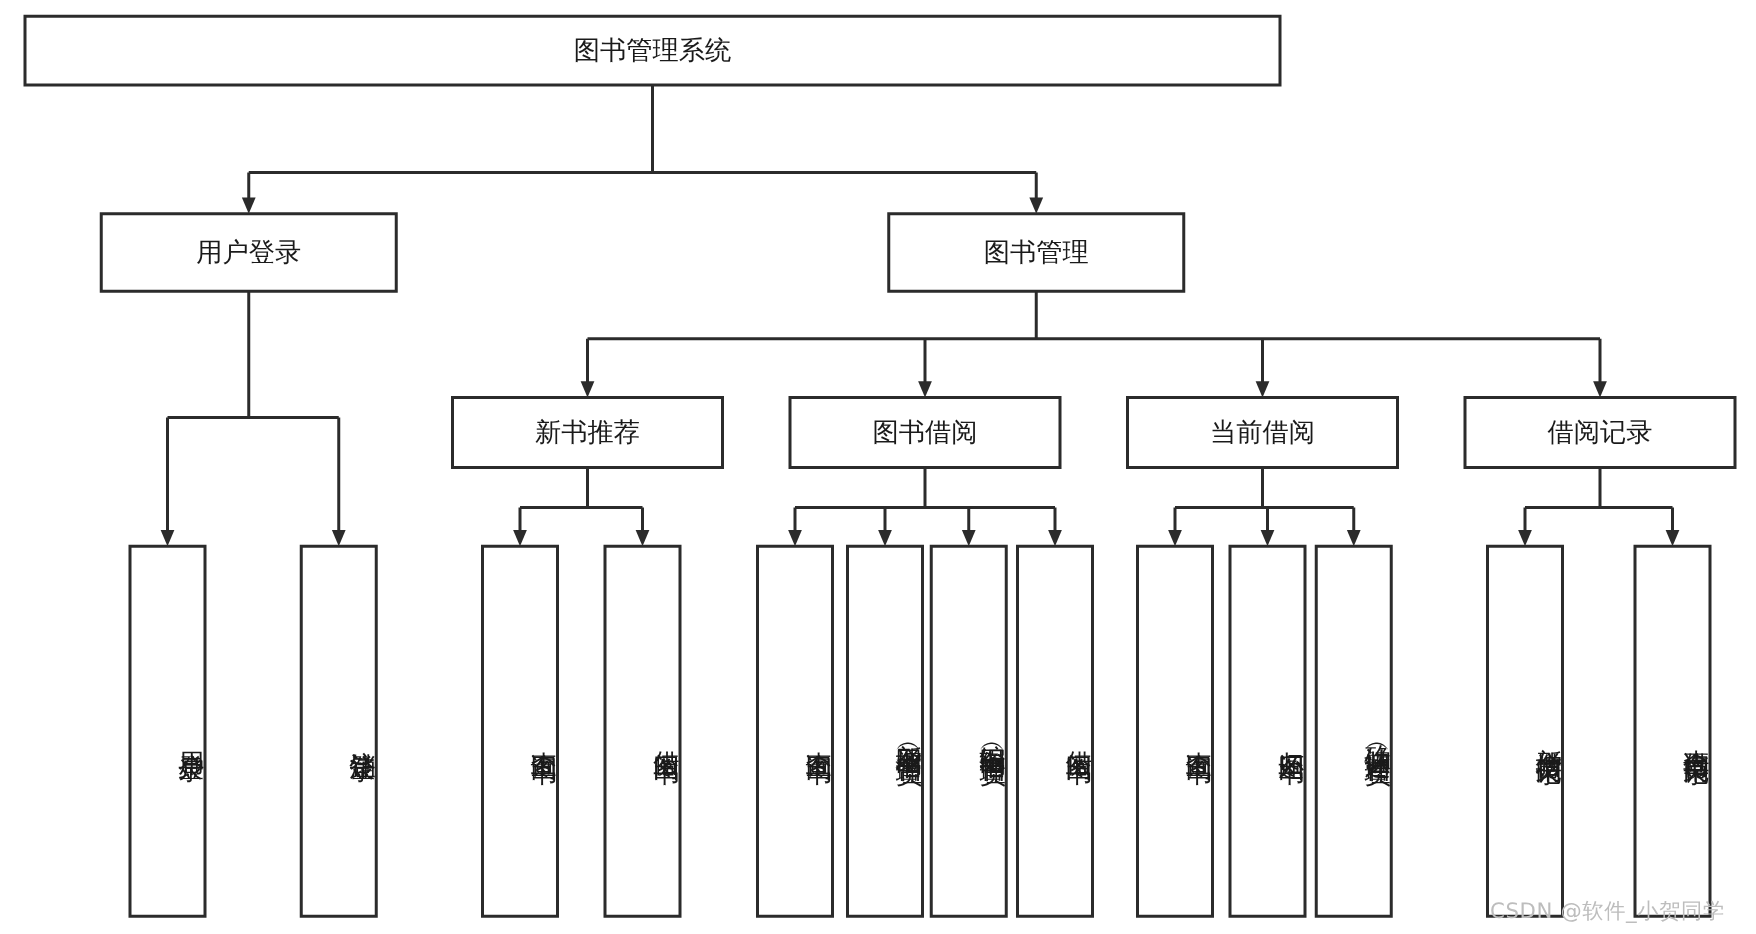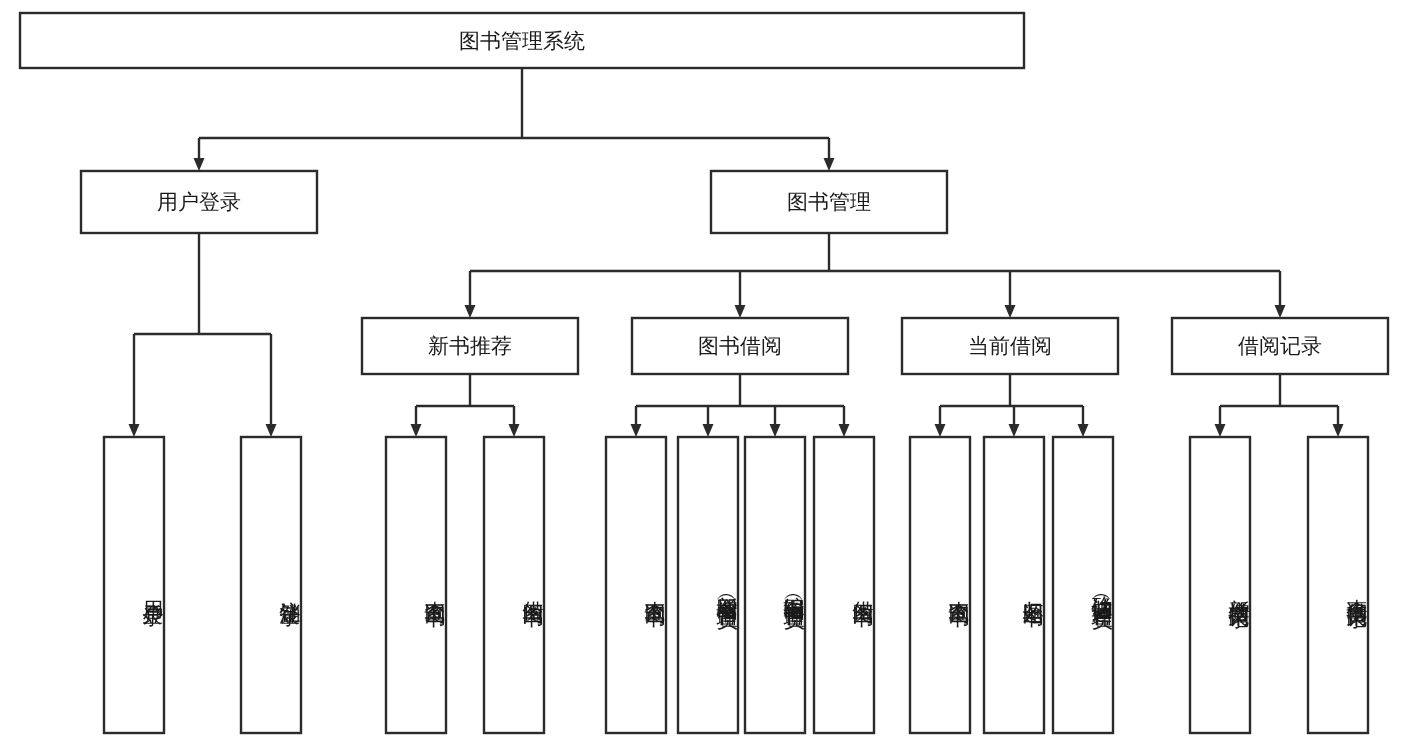--- a/index.html
+++ b/index.html
@@ -224,13 +224,14 @@
       <div class="vlabel" style="left: 606px; top: 538px; width: 60px; height: 100px;">查询图书</div>
       <div class="vlabel" style="left: 678px; top: 479.25px; width: 60px; height: 217.5px;">新增图书（管理员）</div>
       <div class="vlabel" style="left: 745px; top: 479.25px; width: 60px; height: 217.5px;">编辑图书（管理员）</div>
       <div class="vlabel" style="left: 814px; top: 538px; width: 60px; height: 100px;">借阅图书</div>
       <div class="vlabel" style="left: 910px; top: 538px; width: 60px; height: 100px;">查询图书</div>
       <div class="vlabel" style="left: 984px; top: 538px; width: 60px; height: 100px;">归还图书</div>
       <div class="vlabel" style="left: 1053px; top: 479.25px; width: 60px; height: 217.5px;">确认归还（管理员）</div>
       <div class="vlabel" style="left: 1190px; top: 514.5px; width: 60px; height: 147px;">新增借阅记录</div>
       <div class="vlabel" style="left: 1308px; top: 514.5px; width: 60px; height: 147px;">查询借阅记录</div>
     </div>
+  <div class="watermark" style="left: 1192px; top: 717px;">CSDN @软件_小贺同学</div>
 </div>
 
 </body></html>

